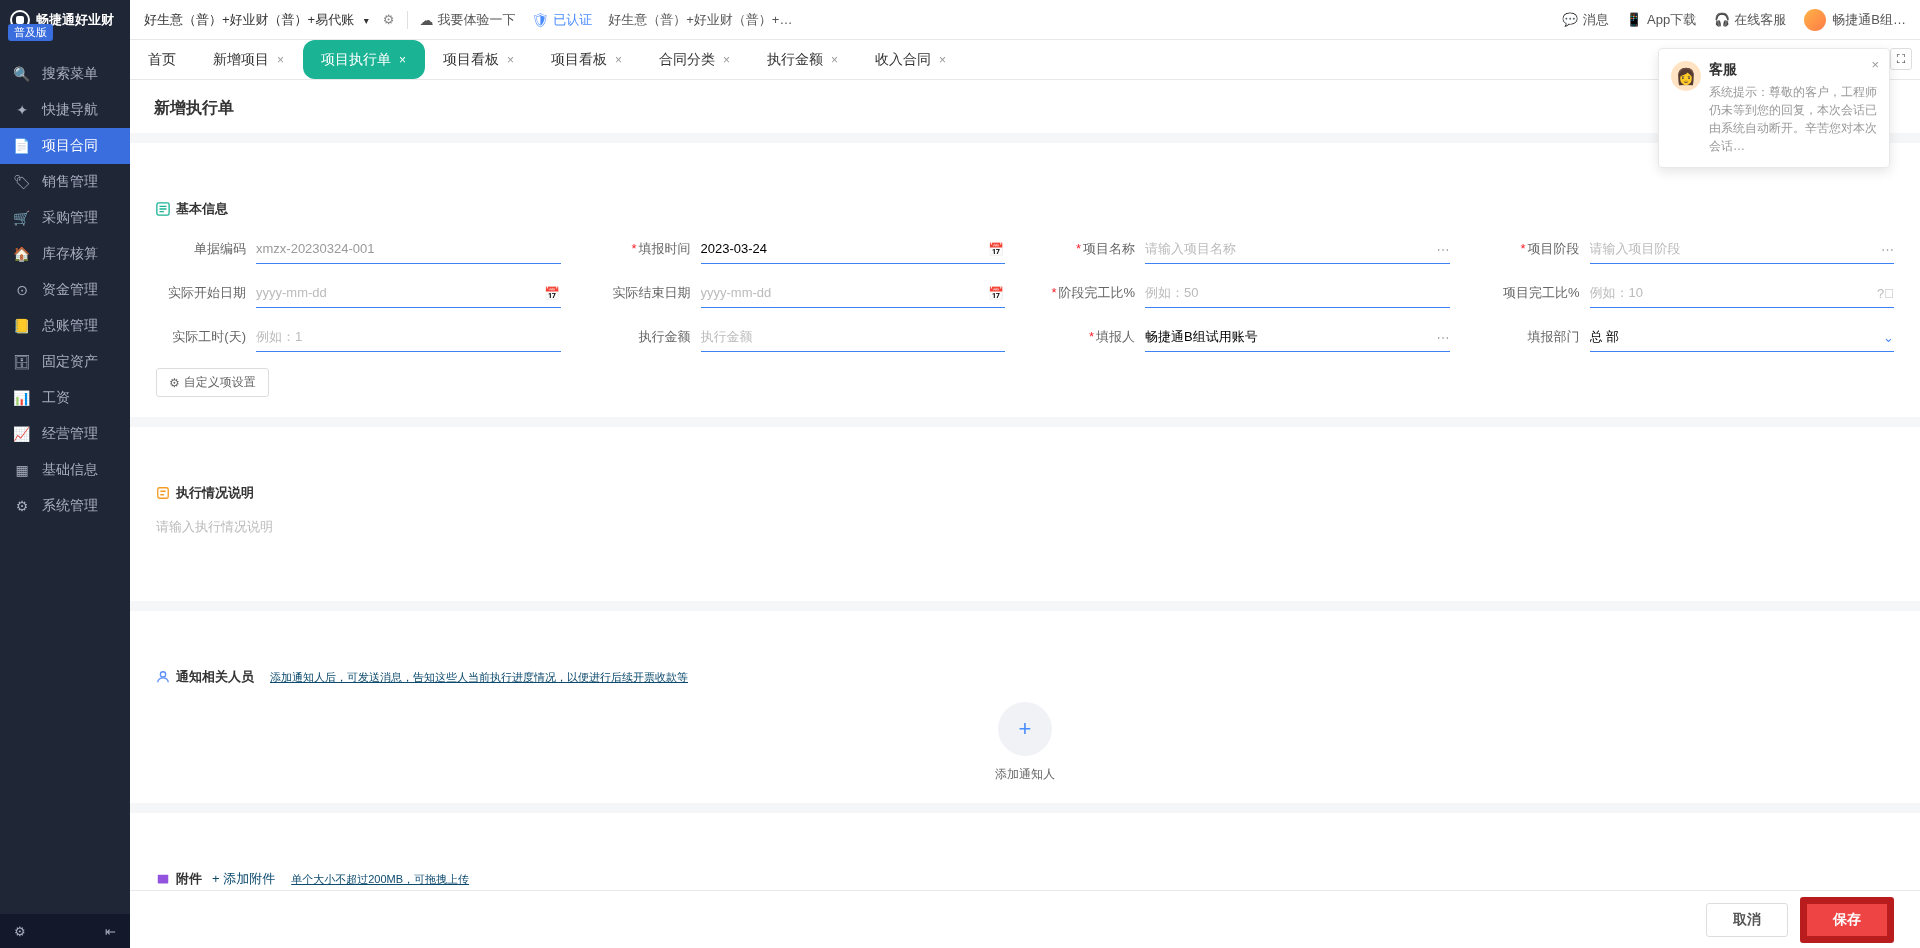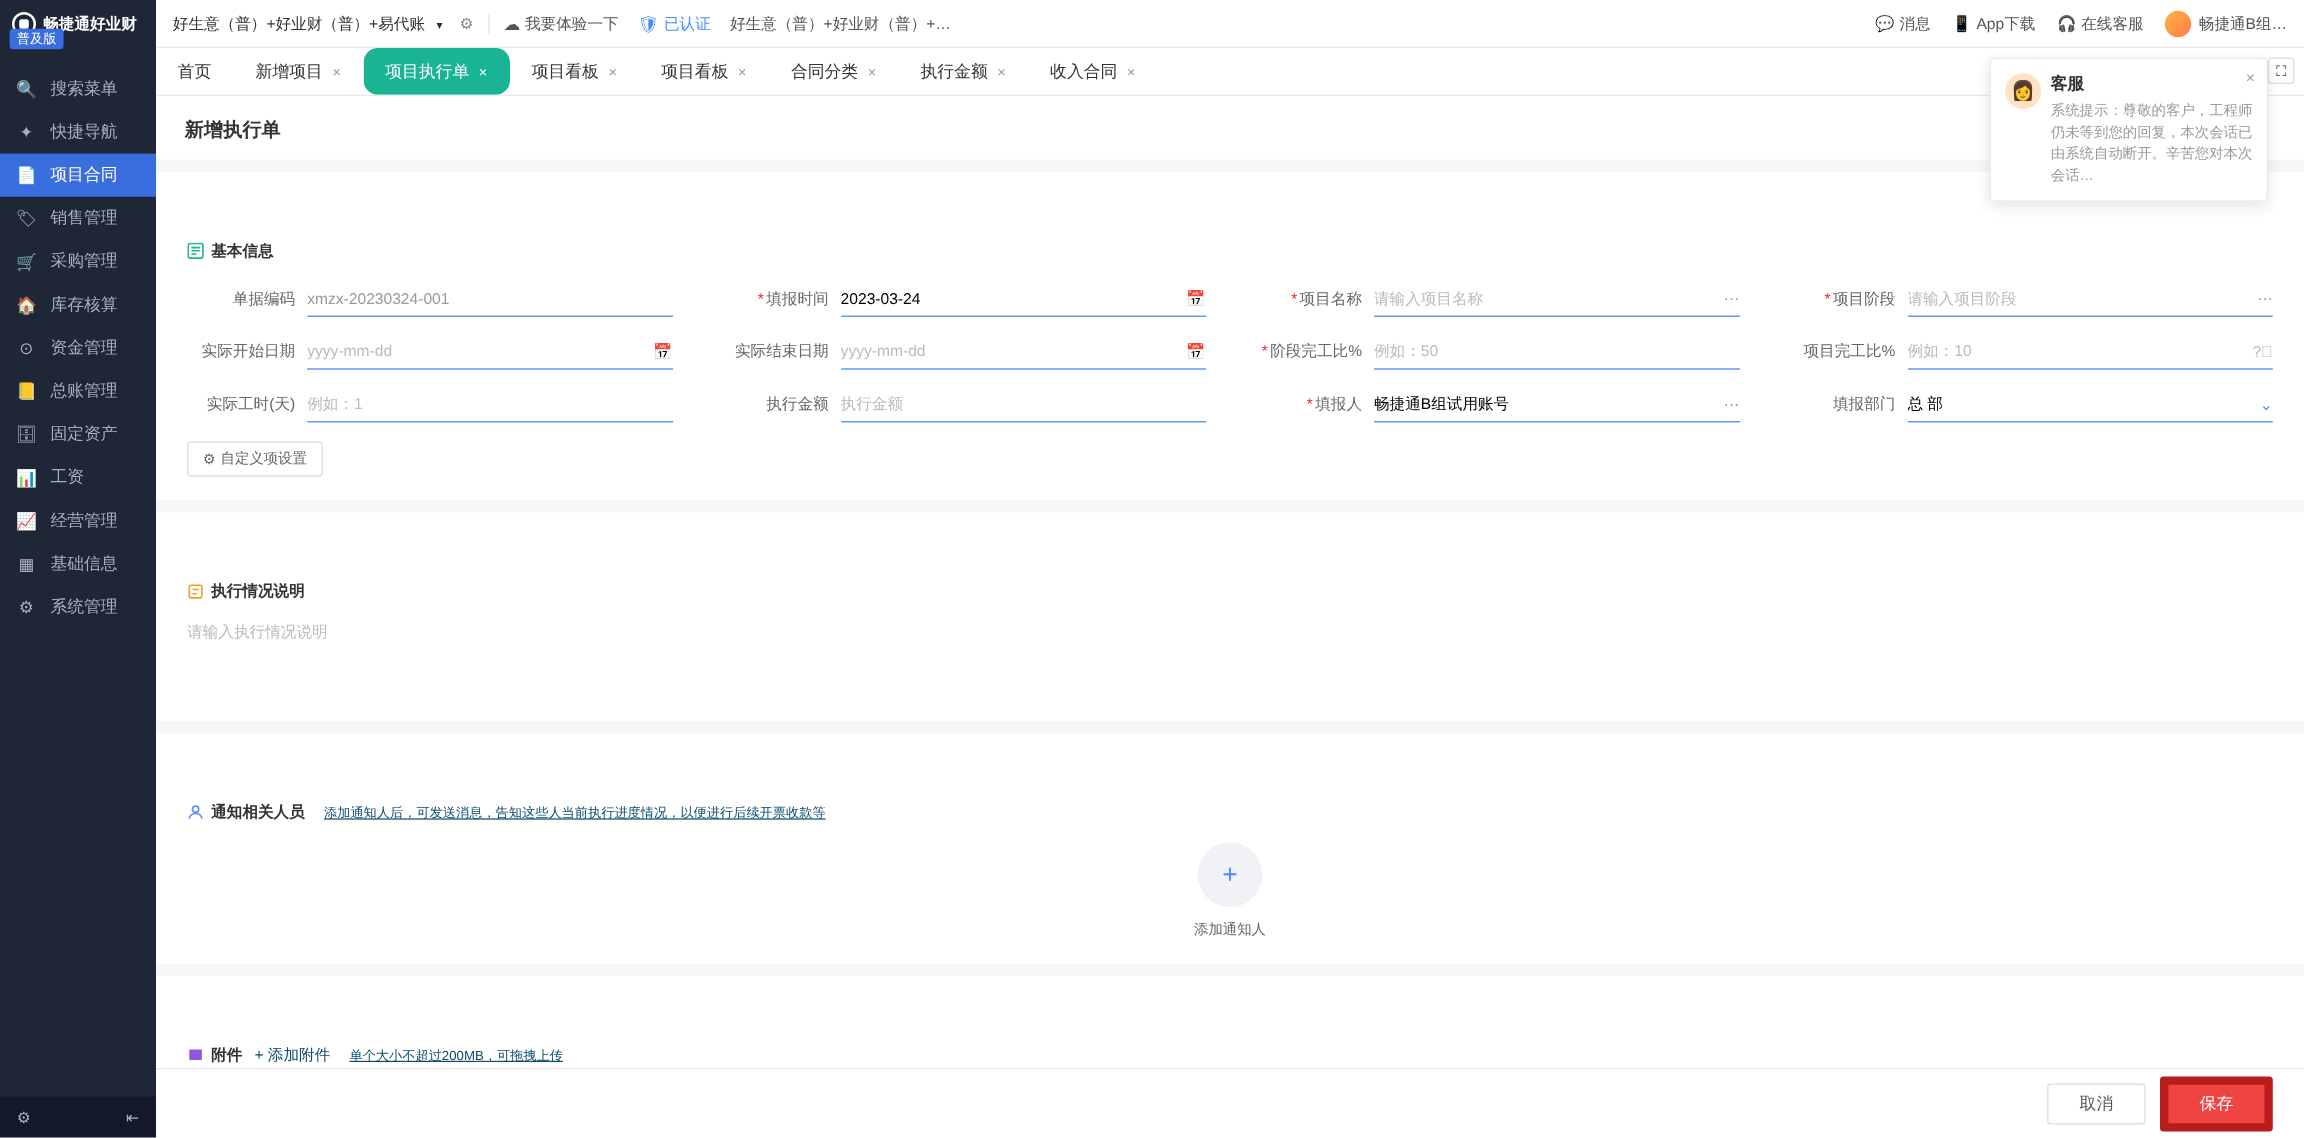--- a/index.html
+++ b/index.html
@@ -54,21 +54,21 @@
 .suffix-icon{position:absolute;right:0;top:50%;transform:translateY(-50%);color:#999;cursor:pointer;}
 .custom-btn{border:1px solid #ddd;padding:5px 12px;border-radius:3px;font-size:12px;color:#666;background:#fff;cursor:pointer;display:inline-flex;align-items:center;margin-top:16px;}
 .custom-btn .ico{margin-right:4px;}
 .desc-input{width:100%;border:none;outline:none;resize:none;color:#333;font-size:13px;min-height:60px;}
 .desc-input::placeholder{color:#bbb;}
 .add-person{display:flex;flex-direction:column;align-items:center;margin-top:10px;}
 .add-circle{width:54px;height:54px;border-radius:50%;background:#f0f2f5;display:flex;align-items:center;justify-content:center;color:#4a8cff;font-size:22px;cursor:pointer;}
 .add-person-label{margin-top:10px;font-size:12px;color:#666;}
 .add-attach{color:#0c4a6e;cursor:pointer;font-size:13px;margin-left:10px;}
 .footer{position:absolute;bottom:0;left:130px;right:0;height:58px;background:#fff;display:flex;align-items:center;justify-content:flex-end;padding:0 26px;border-top:1px solid #e8e8e8;}
-.btn{padding:7px 26px;border-radius:3px;font-size:14px;cursor:pointer;margin-left:12px;}
+.btn{padding:7px 26px;border-radius:3px;font-size:14px;cursor:pointer;margin-left:12px;font-weight:bold;}
 .btn-default{border:1px solid #ddd;background:#fff;color:#555;}
 .btn-primary{border:7px solid #b91c1c;background:#ef4444;color:#fff;}
 .popover{position:absolute;top:48px;right:30px;width:232px;background:#fff;border:1px solid #e8e8e8;border-radius:4px;box-shadow:0 4px 12px rgba(0,0,0,0.1);padding:12px;z-index:100;}
 .pop-header{display:flex;align-items:flex-start;}
 .pop-avatar{width:30px;height:30px;border-radius:50%;background:#ffe3c2;display:flex;align-items:center;justify-content:center;font-size:16px;margin-right:8px;flex-shrink:0;}
 .pop-title{font-weight:600;font-size:14px;}
 .pop-body{color:#999;font-size:12px;line-height:1.5;margin-top:4px;}
 .pop-close{position:absolute;top:8px;right:10px;cursor:pointer;color:#999;}
 svg{width:100%;height:100%;}
 </style>

